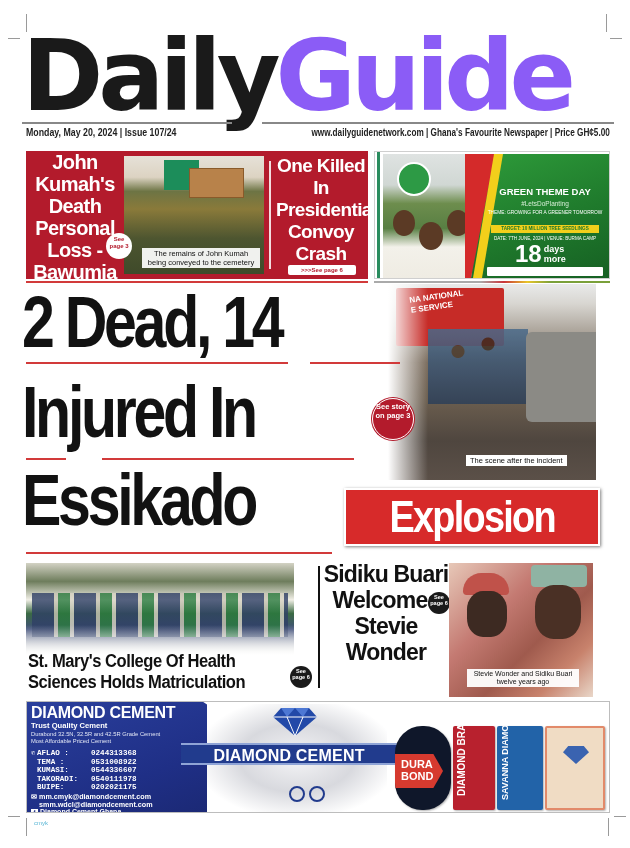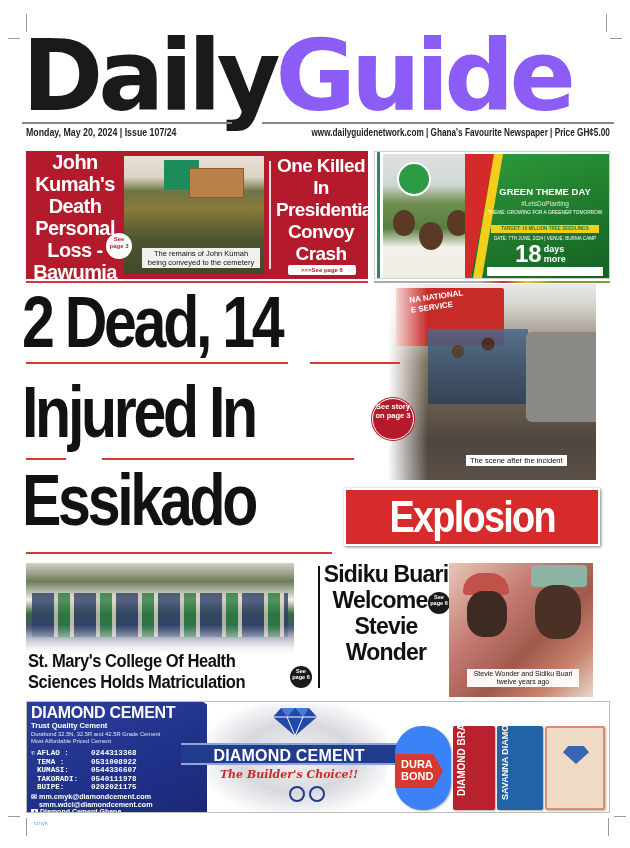--- a/index.html
+++ b/index.html
@@ -110,21 +110,21 @@
   .ad .bigname { position: absolute; left: 154px; top: 41px; width: 216px; height: 22px; background: #213b8d; color: #fff; font-weight: bold; font-size: 16px; text-align: center; line-height: 22px; letter-spacing: 0.2px; border-top: 2px solid #8fa4d6; border-bottom: 2px solid #8fa4d6; }
   .ad .slogan { position: absolute; left: 162px; top: 66px; width: 200px; color: #c62b27; font-family: "DejaVu Serif", serif; font-style: italic; font-weight: bold; font-size: 11px; text-align: center; }
   .ad .certs { position: absolute; left: 262px; top: 84px; display: flex; gap: 4px; }
   .ad .certs span { width: 16px; height: 16px; border-radius: 50%; border: 2px solid #213b8d; display: inline-block; }
 
   .ad .right { position: absolute; left: 366px; top: 0; width: 218px; height: 112px; }
   .ad .rtitle { position: absolute; left: 4px; top: 6px; font-weight: bold; font-size: 9.5px; color: #111; white-space: nowrap; letter-spacing: -0.2px; }
   .ad .rtitle .arr { color: #1e3fbf; font-size: 11px; }
   .bag { position: absolute; top: 24px; height: 84px; border-radius: 2px; box-shadow: 1px 1px 2px rgba(0,0,0,0.3); overflow: hidden; }
   .bag .txt { position: absolute; color: #fff; font-weight: bold; }
-  .bag1 { left: 2px; width: 56px; background: #3b82f6; border-radius: 27px; }
+  .bag1 { left: 2px; width: 56px; background: #0f172a; border-radius: 27px; }
   .bag1 .red { position: absolute; left: 0; top: 28px; width: 48px; height: 34px; background: #d63a2f; clip-path: polygon(0 0,80% 0,100% 50%,80% 100%,0 100%); }
   .bag1 .txt { left: 6px; top: 32px; font-size: 11px; line-height: 12px; }
   .bag2 { left: 60px; width: 42px; background: #b8212e; }
   .bag2 .txt { left: 4px; top: 70px; font-size: 10px; line-height: 10px; transform: rotate(-90deg); transform-origin: left top; white-space: nowrap; }
   .bag3 { left: 104px; width: 46px; background: #2263a8; }
   .bag3 .txt { left: 4px; top: 74px; font-size: 9px; line-height: 9.5px; transform: rotate(-90deg); transform-origin: left top; white-space: nowrap; }
   .bag4 { left: 152px; width: 60px; background: #f0dcc4; border: 2px solid #e28a6a; }
   .bag4 .gem4 { position: absolute; left: 16px; top: 18px; width: 26px; height: 18px; background: #3a63b0; clip-path: polygon(20% 0,80% 0,100% 35%,50% 100%,0 35%); }
 
   .cmk { position: absolute; left: 34px; top: 820px; font-size: 6px; color: #5bb7d6; }
@@ -281,21 +281,20 @@
   <div class="fb" style="top:106px;"><span class="fbicon">f</span><span>Diamond Cement Ghana</span></div>
 
   <div class="diamondbg"></div>
   <svg class="gem" viewBox="0 0 44 28">
     <polygon points="8,0 36,0 44,9 22,28 0,9" fill="#2249a8"></polygon>
     <polygon points="8,0 14,9 22,0 30,9 36,0" fill="#4d78d4"></polygon>
     <line x1="0" y1="9" x2="44" y2="9" stroke="#fff" stroke-width="1"></line>
     <polyline points="14,9 22,28 30,9" fill="none" stroke="#fff" stroke-width="1"></polyline>
   </svg>
   <div class="bigname">DIAMOND CEMENT</div>
-  <div class="slogan">The Builder's Choice!!</div>
   <div class="certs">
     <span></span>
       <span></span>
   </div>
 
   <div class="right">
     <div class="bag bag1">
       <div class="red"></div>
       <div class="txt" style="width:40px;">DURA BOND</div>
     </div>

